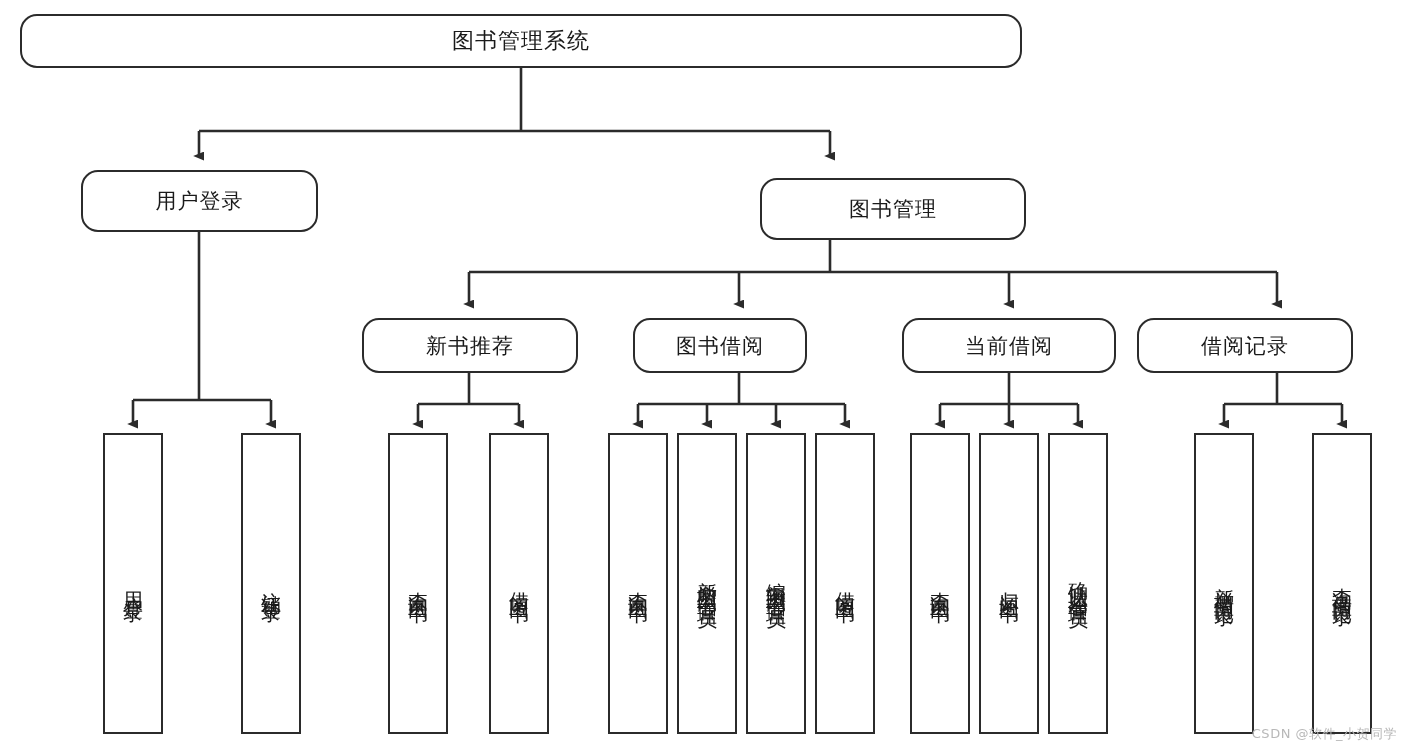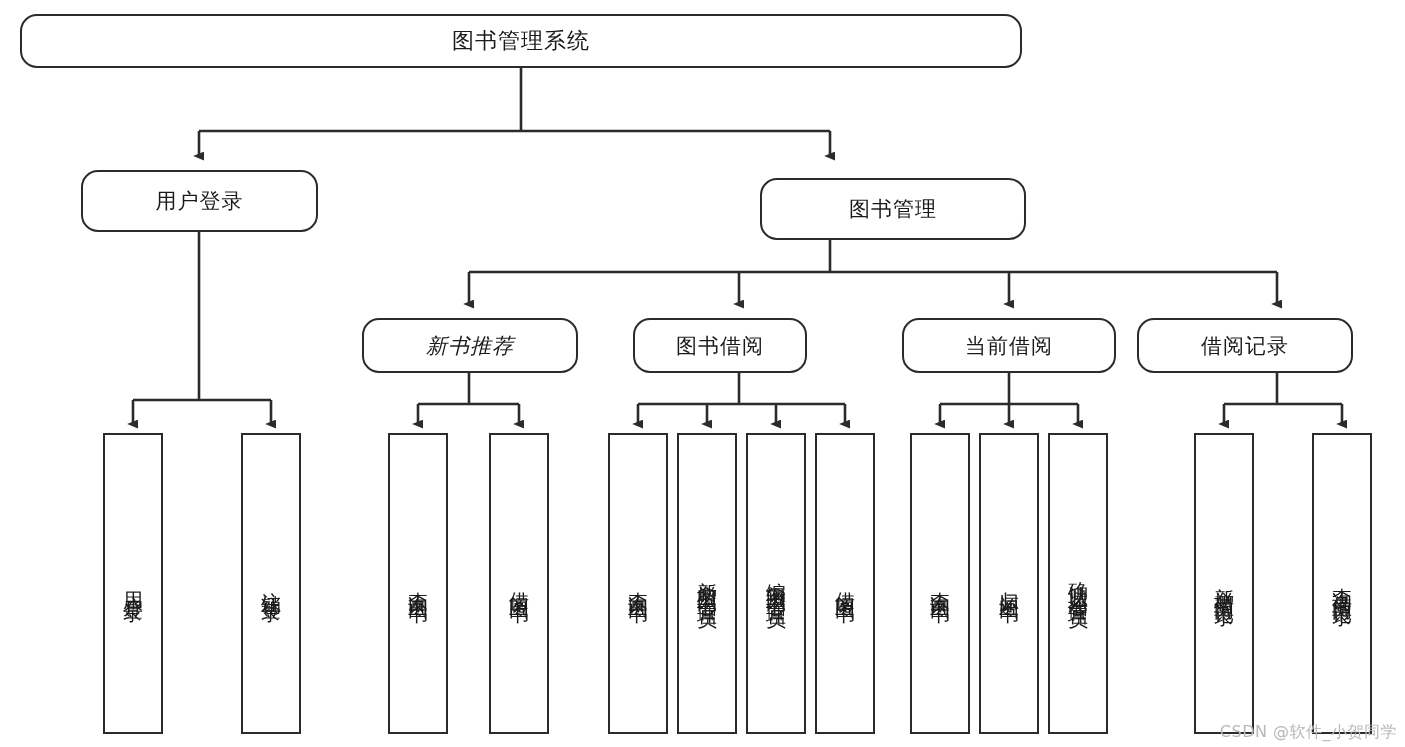--- a/index.html
+++ b/index.html
@@ -57,21 +57,21 @@
     white-space: nowrap;
     text-align: center;
   }
   .node-label {
     white-space: nowrap;
   }
   #watermark {
     position: absolute;
     right: 8px;
     bottom: 4px;
-    font-size: 16px;
+    font-size: 13px;
     color: #b8b8b8;
     letter-spacing: 0.5px;
     white-space: nowrap;
   }
 </style>
 </head>
 <body>
 
 <div id="diagram-root">
 
@@ -129,21 +129,21 @@
     <span class="node-label">图书管理系统</span>
   </div>
 
   <div class="node horizontal" style="left:81px; top:170px; width:237px; height:62px;">
     <span class="node-label">用户登录</span>
   </div>
   <div class="node horizontal" style="left:712px; top:178px; width:266px; height:62px;margin-left:48px;">
     <span class="node-label">图书管理</span>
   </div>
 
-  <div class="node horizontal" style="left:362px; top:318px; width:216px; height:55px;font-style:italic;">
+  <div class="node horizontal" style="left:362px; top:318px; width:216px; height:55px;">
     <span class="node-label">新书推荐</span>
   </div>
   <div class="node horizontal" style="left:633px; top:318px; width:174px; height:55px;">
     <span class="node-label">图书借阅</span>
   </div>
   <div class="node horizontal" style="left:902px; top:318px; width:214px; height:55px;">
     <span class="node-label">当前借阅</span>
   </div>
   <div class="node horizontal" style="left:1137px; top:318px; width:216px; height:55px;">
     <span class="node-label">借阅记录</span>

